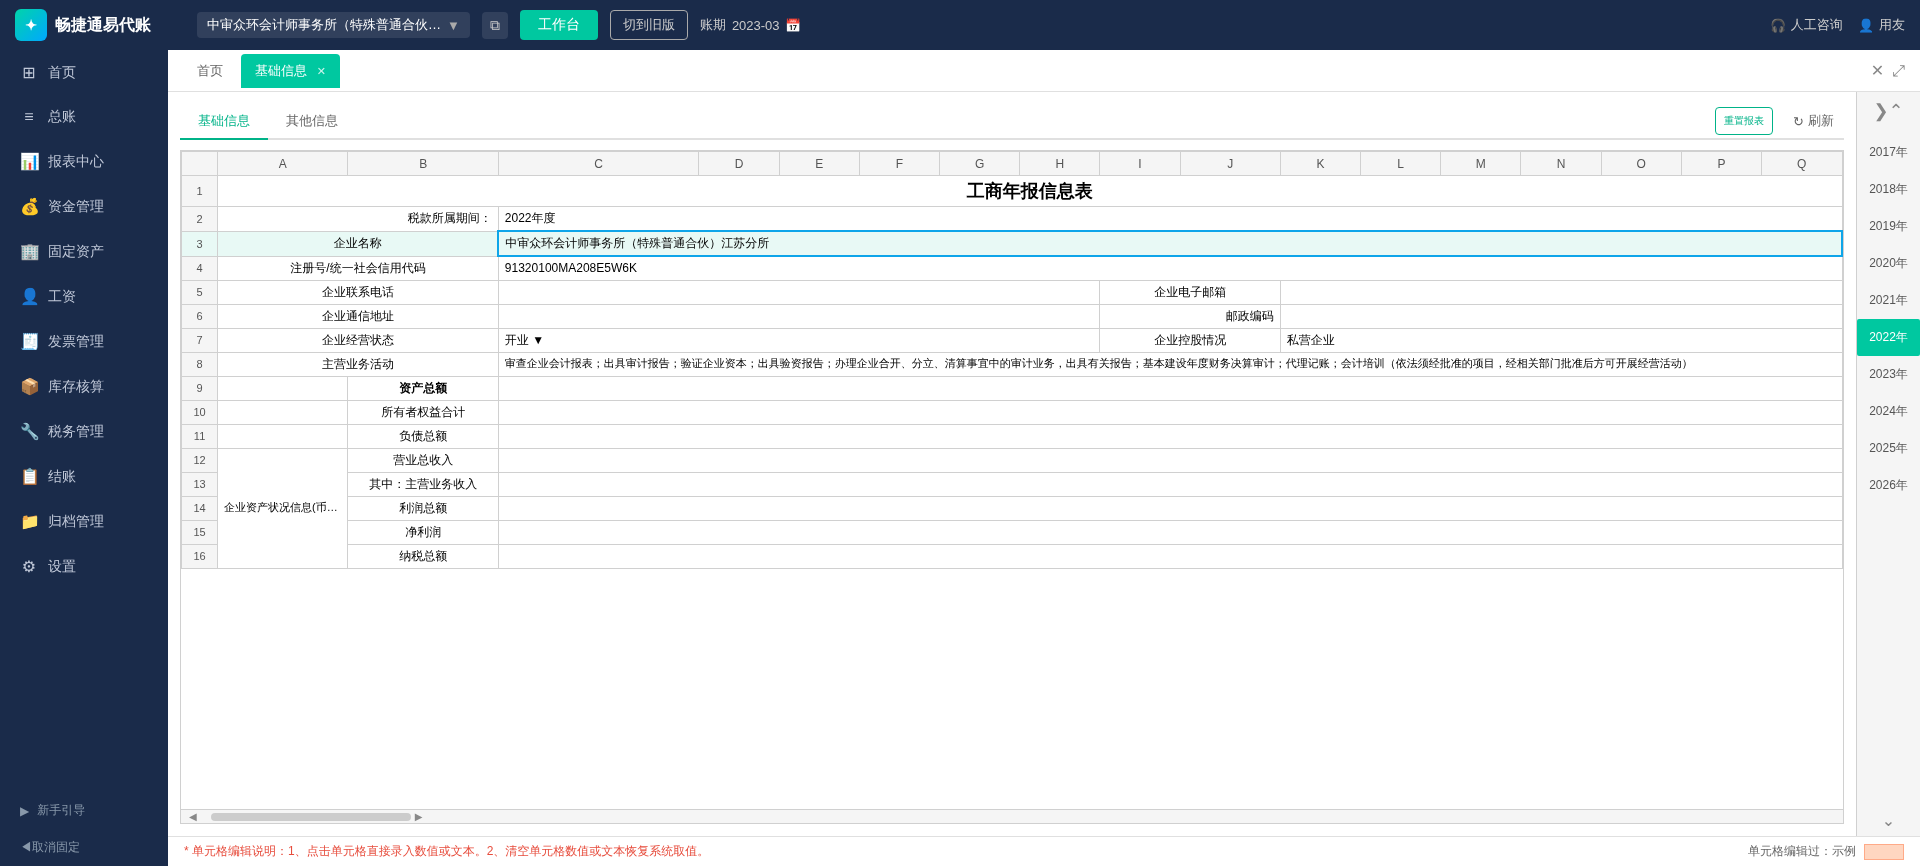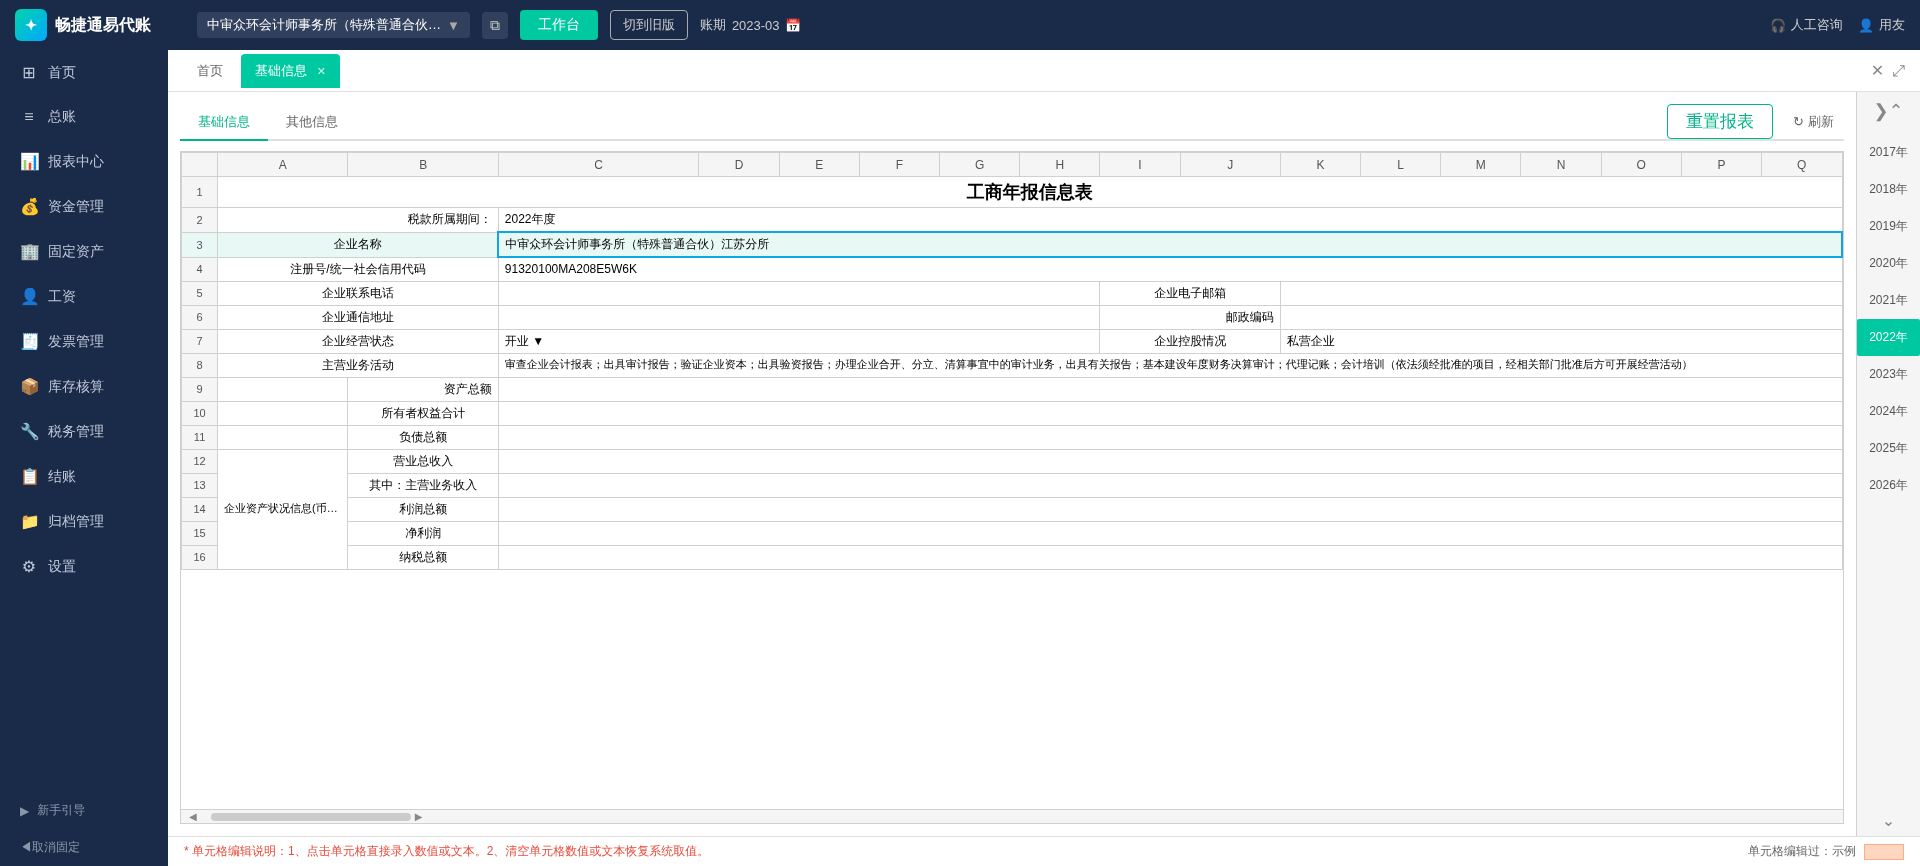--- a/index.html
+++ b/index.html
@@ -44,21 +44,21 @@
     .content { flex: 1; display: flex; overflow: hidden; }
 
     
     .form-area { flex: 1; background: #fff; padding: 12px; overflow: hidden; display: flex; flex-direction: column; }
 
     
     .sub-tabs { display: flex; gap: 0; border-bottom: 2px solid #e0e0e0; margin-bottom: 10px; align-items: center; }
     .sub-tab { padding: 8px 18px; font-size: 13px; cursor: pointer; color: #666; border-bottom: 2px solid transparent; margin-bottom: -2px; }
     .sub-tab.active { color: #00b388; border-bottom: 2px solid #00b388; font-weight: 500; }
     .toolbar-right { margin-left: auto; display: flex; gap: 10px; }
-    .reset-btn { border: 1px solid #00b388; color: #00b388; background: white; padding: 5px 18px; border-radius: 4px; cursor: pointer; font-size: 17px; }
+    .reset-btn { border: 1px solid #00b388; color: #00b388; background: white; padding: 5px 8px; border-radius: 4px; cursor: pointer; font-size: 10px; }
     .refresh-btn { border: none; background: transparent; color: #666; padding: 5px 10px; cursor: pointer; font-size: 13px; display: flex; align-items: center; gap: 4px; }
 
     
     .spreadsheet-container { flex: 1; overflow: hidden; display: flex; flex-direction: column; border: 1px solid #d0d0d0; }
     .spreadsheet-scroll { flex: 1; overflow: auto; }
     table.sheet { border-collapse: collapse; font-size: 12px; width: 100%; table-layout: fixed; }
     table.sheet th, table.sheet td { border: 1px solid #d0d0d0; padding: 3px 6px; white-space: nowrap; overflow: hidden; text-overflow: ellipsis; }
     table.sheet thead th { background: #f5f5f5; text-align: center; font-weight: normal; color: #555; height: 24px; position: sticky; top: 0; z-index: 2; }
     table.sheet .row-num { background: #f5f5f5; text-align: center; color: #555; width: 36px; font-size: 11px; }
     .merged-header { text-align: center; font-size: 14px; font-weight: bold; }
@@ -310,21 +310,21 @@
 
                 <tr>
                   <td class="row-num">8</td>
                   <td colspan="2" style="text-align:center;">主营业务活动</td>
                   <td colspan="15" style="white-space:normal; font-size:11px; line-height:1.4;">审查企业会计报表；出具审计报告；验证企业资本；出具验资报告；办理企业合开、分立、清算事宜中的审计业务，出具有关报告；基本建设年度财务决算审计；代理记账；会计培训（依法须经批准的项目，经相关部门批准后方可开展经营活动）</td>
                 </tr>
 
                 <tr>
                   <td class="row-num">9</td>
                   <td></td>
-                  <td style="text-align:right;">资产总额</td>
+                  <td style="text-align:center;font-weight:bold;">资产总额</td>
                   <td colspan="15"></td>
                 </tr>
 
                 <tr>
                   <td class="row-num">10</td>
                   <td></td>
                   <td style="text-align:center;">所有者权益合计</td>
                   <td colspan="15"></td>
                 </tr>
 

